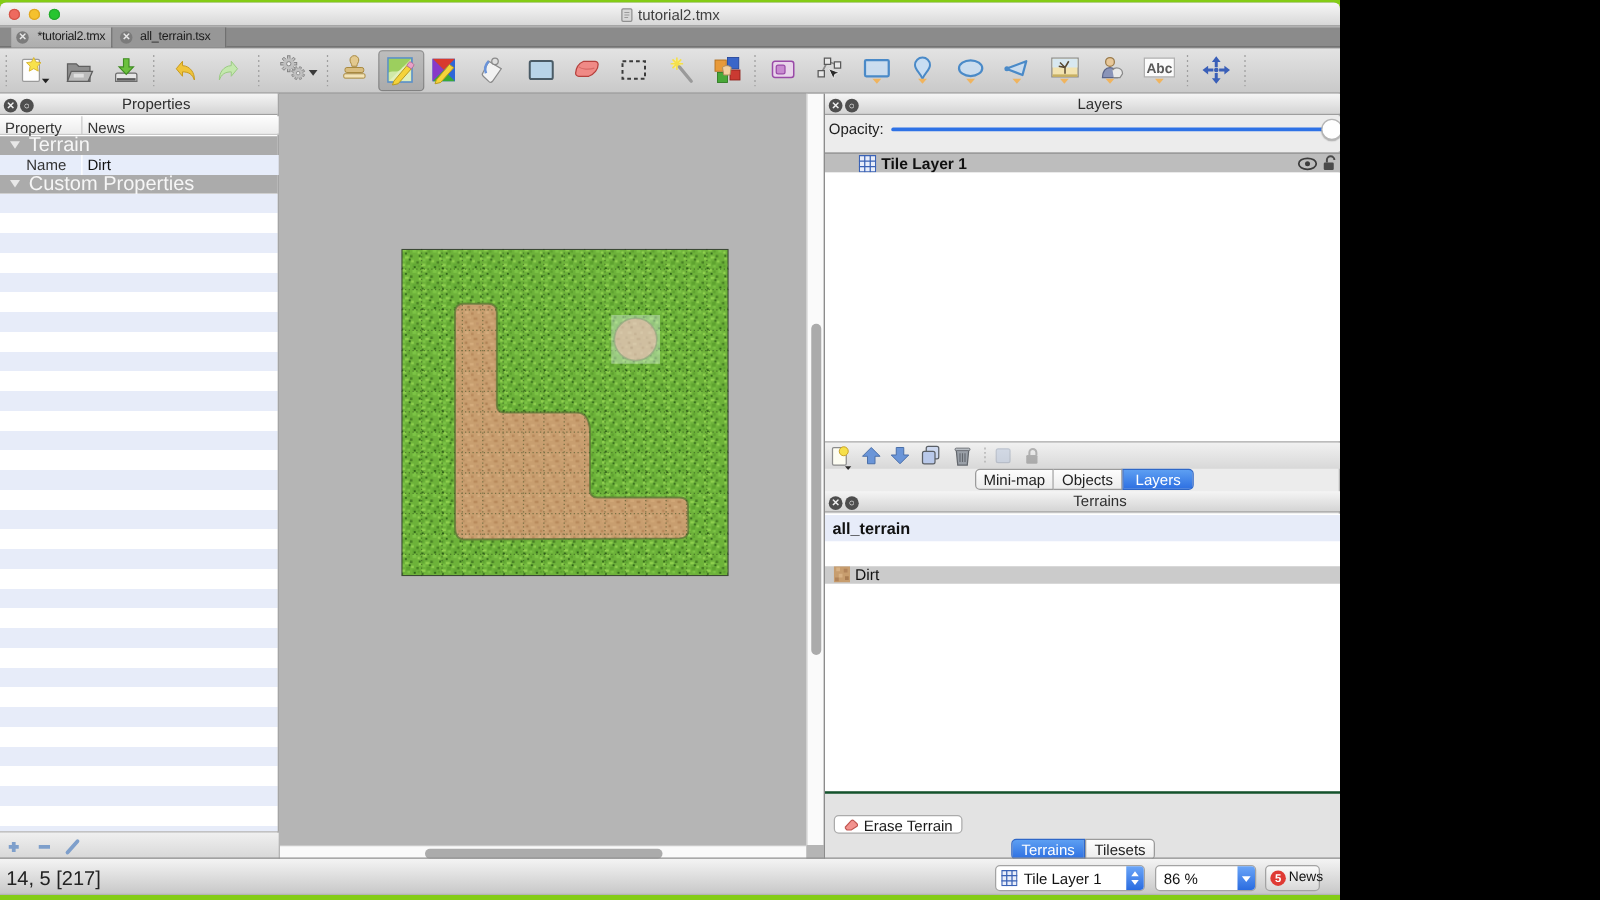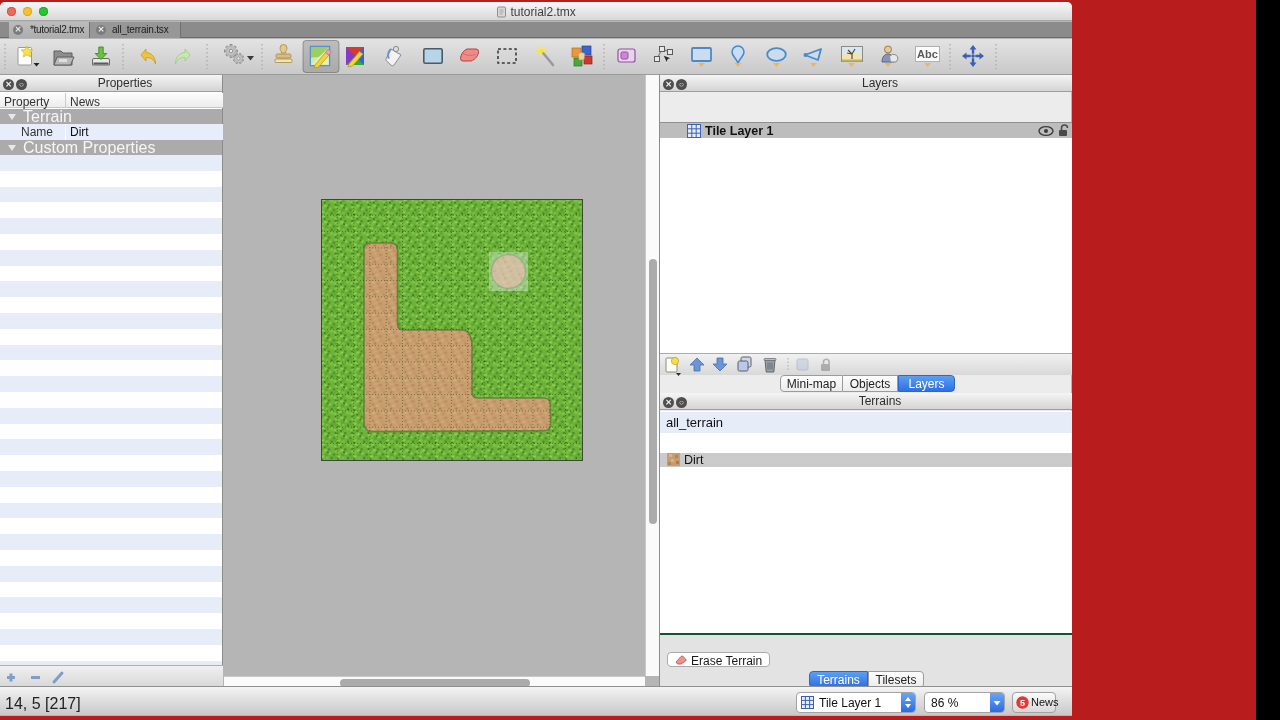--- a/index.html
+++ b/index.html
@@ -1,18 +1,18 @@
 <!DOCTYPE html>
 <html><head>
 <meta charset="utf-8">
 <style>
 html,body{margin:0;padding:0;background:#000;width:1280px;height:720px;overflow:hidden}
 *{box-sizing:border-box}
 body{font-family:"Liberation Sans",sans-serif;-webkit-font-smoothing:antialiased}
-#stage{position:absolute;left:0;top:0;width:1256px;height:720px;background:#b91c1c}
+#stage{position:absolute;left:0;top:0;width:1072px;height:720px;background:#84cc16}
 #win{position:absolute;left:0;top:2px;width:1072px;height:714px;background:#b5b5b5;border-radius:5px 5px 0 0;overflow:hidden}
 .abs{position:absolute}
 
 #titlebar{position:absolute;left:0;top:0;width:100%;height:19px;background:linear-gradient(#f7f7f7,#d8d8d8);border-bottom:1px solid #a6a6a6}
 .tl{position:absolute;top:5px;width:9px;height:9px;border-radius:50%}
 #title{position:absolute;top:3px;left:0;width:100%;text-align:center;font-size:12px;color:#3f3f3f}
 
 #tabbar{position:absolute;left:0;top:20px;width:100%;height:16px;background:#8b8b8b;border-bottom:1px solid #6c6c6c}
 .tab{position:absolute;top:0;height:16px;font-size:10px;color:#1d1d1d;line-height:16px;white-space:nowrap}
 .tclose{position:absolute;top:3px;width:10px;height:10px;border-radius:50%;background:#7b7b7b;color:#e8e8e8;font-size:8px;line-height:10px;text-align:center;font-weight:bold}
@@ -314,20 +314,26 @@
         <path d="M7 11.5h8M11 7.5v8" stroke="#7e9fcb" stroke-width="3"></path>
         <path d="M31 11.5h9" stroke="#7e9fcb" stroke-width="3"></path>
         <path d="M54 16 L62 7" stroke="#7e9fcb" stroke-width="3" stroke-linecap="round"></path>
       </svg>
     </div>
   </div>
   <div id="rightpanel">
 
     <div class="phead" style="top:0;width:412px"><div class="pbtn" style="left:3px">✕</div><div class="pbtn" style="left:16px">○</div>Layers</div>
 
+    <div class="abs" style="left:0;top:18px;width:412px;height:28px;background:#ececec">
+      <span style="position:absolute;left:3px;top:3px;font-size:12px;color:#1c1c1c">Opacity:</span>
+      <div class="abs" style="left:53px;top:26px;width:355px;height:0"></div>
+      <div class="abs" style="left:53px;top:9px;width:352px;height:3px;background:#2e72e6;border-radius:2px"></div>
+      <div class="abs" style="left:397px;top:2px;width:17px;height:17px;border-radius:50%;background:#fff;border:1px solid #b5b5b5;box-shadow:0 1px 1px rgba(0,0,0,.25)"></div>
+    </div>
 
     <div class="abs" style="left:0;top:47px;width:412px;height:16px;background:#bdbdbd;border-top:1px solid #909090">
       <svg width="14" height="14" style="position:absolute;left:27px;top:1px">
             <rect x="0.5" y="0.5" width="13" height="13" fill="#e8edfa" stroke="#3a62b5"></rect>
             <path d="M0 4.8h14M0 9.2h14M4.8 0v14M9.2 0v14" stroke="#3a62b5" stroke-width="1"></path>
           </svg>
       <span style="position:absolute;left:45px;top:1px;font-size:12.5px;font-weight:bold;color:#111">Tile Layer 1</span>
       <svg width="16" height="12" style="position:absolute;left:378px;top:2px">
             <ellipse cx="8" cy="6" rx="7" ry="4.4" fill="none" stroke="#3c3c3c" stroke-width="1.4"></ellipse>
             <circle cx="8" cy="6" r="2" fill="#3c3c3c"></circle>
@@ -376,21 +382,21 @@
     <div class="abs" style="left:0;top:299px;width:412px;height:18px">
       <div class="seg" style="left:120px;top:0.5px;width:63px;border-radius:4px 0 0 4px">Mini-map</div>
       <div class="seg" style="left:183px;top:0.5px;width:55px;border-left:none">Objects</div>
       <div class="seg segsel" style="left:238px;top:0.5px;width:57px;border-radius:0 4px 4px 0">Layers</div>
     </div>
 
     <div class="phead" style="top:318px;width:412px"><div class="pbtn" style="left:3px">✕</div><div class="pbtn" style="left:16px">○</div>Terrains</div>
 
     <div class="abs" style="left:0;top:336px;width:412px;height:222px;background:#fff">
       <div class="abs" style="left:0;top:1px;width:412px;height:21px;background:#e7ecf9">
-        <span style="position:absolute;left:6px;top:3px;font-size:13px;font-weight:normal;color:#111">all_terrain</span>
+        <span style="position:absolute;left:6px;top:3px;font-size:13px;font-weight:bold;color:#111">all_terrain</span>
       </div>
       <div class="abs" style="left:0;top:41.5px;width:412px;height:14.5px;background:#cbcbcb">
         <svg width="13" height="13" style="position:absolute;left:7px;top:0.5px">
               <rect width="13" height="13" fill="#c79d6e"></rect>
               <rect x="2" y="1" width="3" height="3" fill="#d8b184"></rect>
               <rect x="8" y="2" width="3" height="3" fill="#b2845a"></rect>
               <rect x="4" y="6" width="3" height="3" fill="#d8b184"></rect>
               <rect x="9" y="8" width="3" height="3" fill="#a97c52"></rect>
               <rect x="1" y="9" width="3" height="3" fill="#b2845a"></rect>
             </svg>

